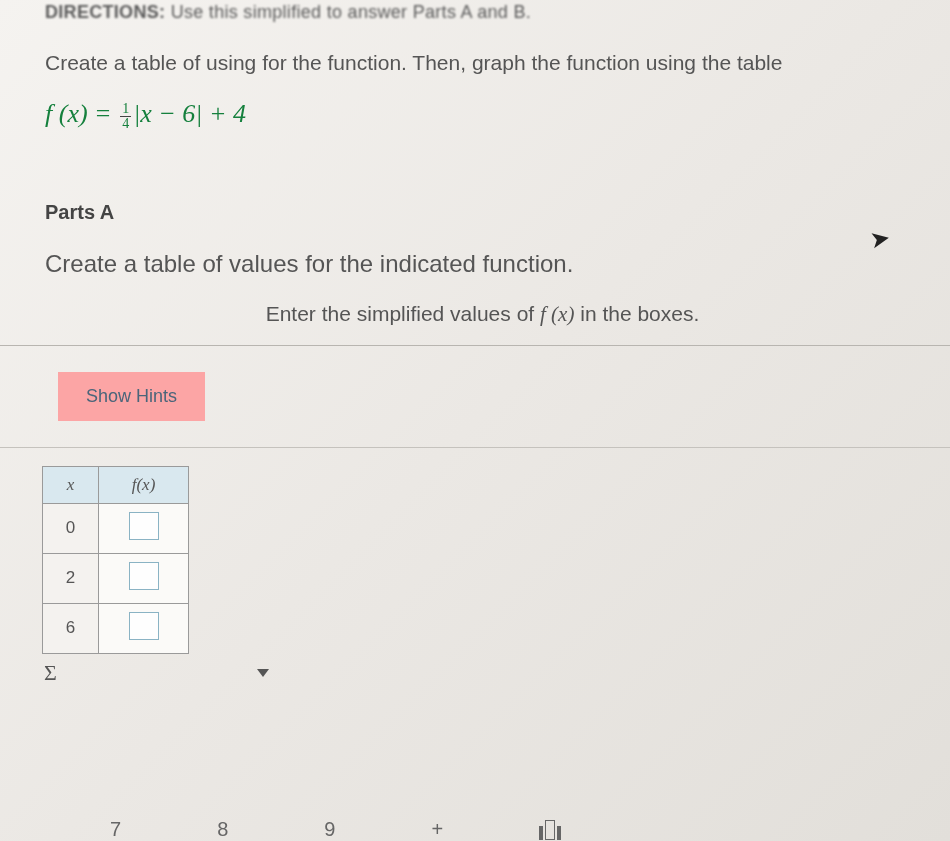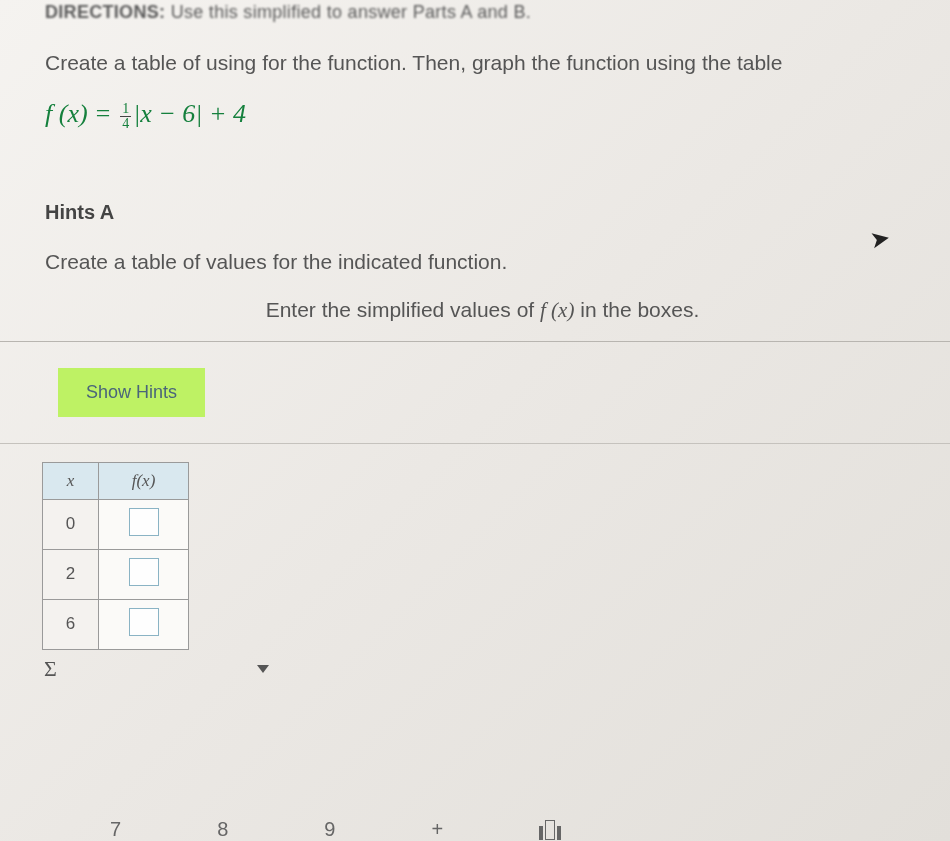--- a/index.html
+++ b/index.html
@@ -53,21 +53,21 @@
     .frac .den { display: block; padding: 0 2px; }
     .part-label {
       margin-top: 70px;
       font-weight: bold;
       font-size: 20px;
       color: #444;
       filter: blur(0.4px);
     }
     .instruction1 {
       margin-top: 26px;
-      font-size: 21px;
+      font-size: 24px;
       color: #555;
       filter: blur(0.4px);
     }
     .instruction2 {
       margin-top: 24px;
       font-size: 21px;
       color: #555;
       filter: blur(0.4px);
       text-align: center;
     }
@@ -77,21 +77,21 @@
     }
     .divider {
       margin-top: 18px;
       border-top: 1px solid #b8b5b0;
       width: 100%;
     }
     .hints-area {
       padding: 26px 0 26px 58px;
     }
     .show-hints-btn {
-      background: #bef264;
+      background: #fca5a5;
       border: none;
       padding: 14px 28px;
       font-size: 18px;
       color: #4a657a;
       font-weight: 500;
       cursor: pointer;
       filter: blur(0.4px);
     }
     .divider2 {
       border-top: 1px solid #c5c2bd;
@@ -191,21 +191,21 @@
     <span class="directions-label">DIRECTIONS:</span>
     <span class="directions-text">Use this simplified to answer Parts A and B.</span>
   </div>
 
   <div class="intro">Create a table of using for the function. Then, graph the function using the table</div>
 
   <div class="formula">
     <span class="var">f (x) = </span><span class="frac"><span class="num">1</span><span class="den">4</span></span><span class="var">|x − 6| + 4</span>
   </div>
 
-  <div class="part-label">Hints A</div>
+  <div class="part-label">Parts A</div>
 
   <div class="instruction1">Create a table of values for the indicated function.</div>
 
   <div class="instruction2">
     <span>Enter the simplified values of </span><span class="fx">f (x)</span><span> in the boxes.</span>
   </div>
 </div>
 
 <div class="divider"></div>
 

